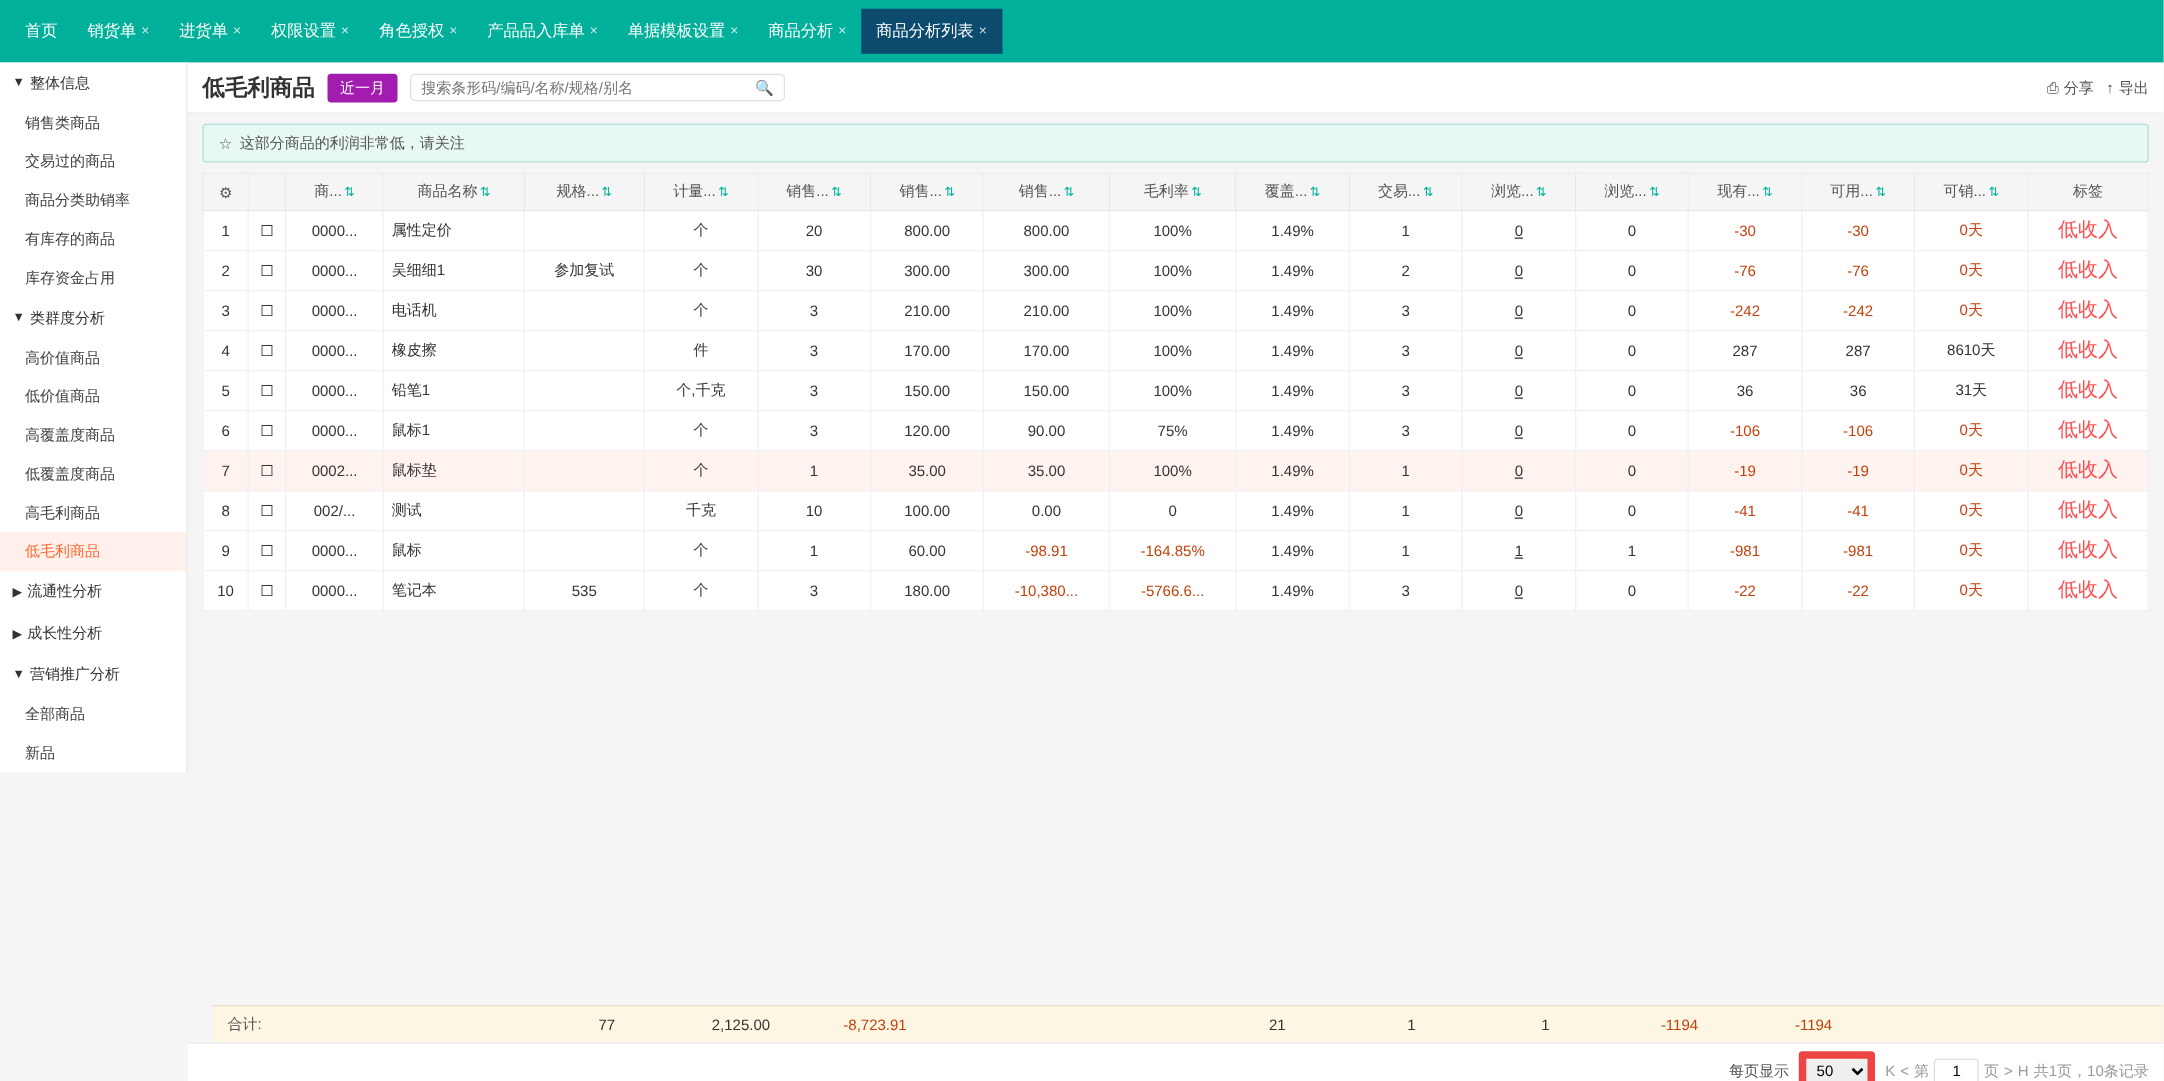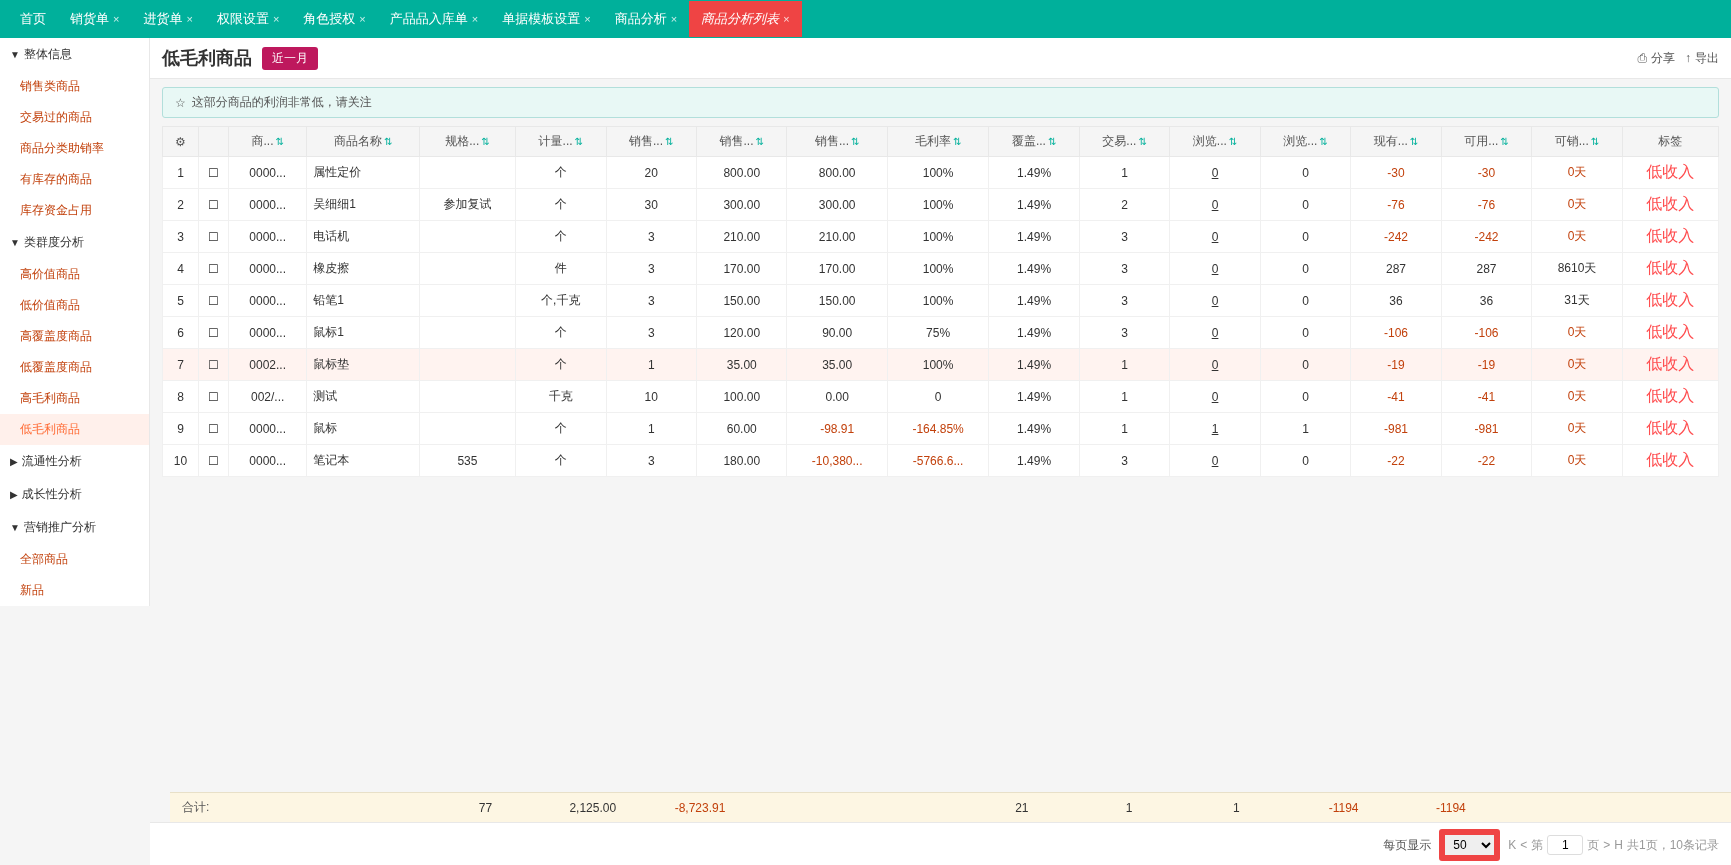--- a/index.html
+++ b/index.html
@@ -3,35 +3,35 @@
   <meta charset="utf-8">
   <style>
     * { box-sizing: border-box; margin: 0; padding: 0; font-family: 'Microsoft YaHei', Arial, sans-serif; font-size: 12px; }
     body { background: #f5f5f5; overflow-x: hidden; }
 
     
     .top-nav {
       background: #00b09b;
       display: flex;
       align-items: center;
-      height: 38px;
+      height: 50px;
       padding: 0 8px;
       gap: 0;
     }
     .nav-item {
       color: #fff;
       padding: 0 12px;
       height: 36px;
       display: flex;
       align-items: center;
       cursor: pointer;
       white-space: nowrap;
       font-size: 13px;
     }
-    .nav-item.active { background: #ef4444; font-style: italic; }
+    .nav-item.active { background: #0c4a6e; }
     .nav-close { margin-left: 4px; font-size: 11px; opacity: 0.8; }
 
     
     .main-layout {
       display: flex;
       height: calc(100vh - 36px);
     }
 
     
     .sidebar {
@@ -45,21 +45,21 @@
       display: flex;
       align-items: center;
       padding: 8px 10px;
       color: #333;
       cursor: pointer;
       font-weight: 500;
     }
     .sidebar-group-header .arrow { margin-right: 4px; font-size: 10px; }
     .sidebar-item {
       padding: 7px 10px 7px 20px;
-      color: #c2410c;
+      color: #404040;
       cursor: pointer;
       white-space: nowrap;
     }
     .sidebar-item.active { background: #fff0eb; color: #ff6b35; font-weight: 500; }
 
     
     .content {
       flex: 1;
       display: flex;
       flex-direction: column;
@@ -75,21 +75,21 @@
       background: #fff;
       border-bottom: 1px solid #e8e8e8;
       gap: 10px;
     }
     .page-title {
       font-size: 18px;
       font-weight: 600;
       color: #333;
     }
     .filter-btn {
-      background: #be185d;
+      background: #a21caf;
       color: #fff;
       border: none;
       border-radius: 3px;
       padding: 3px 10px;
       cursor: pointer;
       font-size: 12px;
     }
     .search-box {
       display: flex;
       align-items: center;
@@ -279,20 +279,24 @@
           <span>营销推广分析</span>
         </div>
         <div class="sidebar-item">全部商品</div>
         <div class="sidebar-item">新品</div>
       </div>
   </div>
   <div class="content">
     <div class="content-header">
       <span class="page-title">低毛利商品</span>
       <button class="filter-btn">近一月</button>
+      <div class="search-box">
+        <input type="text" placeholder="搜索条形码/编码/名称/规格/别名" style="">
+        <span style="color:#aaa;">🔍</span>
+      </div>
       <div class="header-actions">
         <span class="action-btn">
           <span>⎙</span>
           <span>分享</span>
         </span>
         <span class="action-btn">
           <span>↑</span>
           <span>导出</span>
         </span>
       </div>

